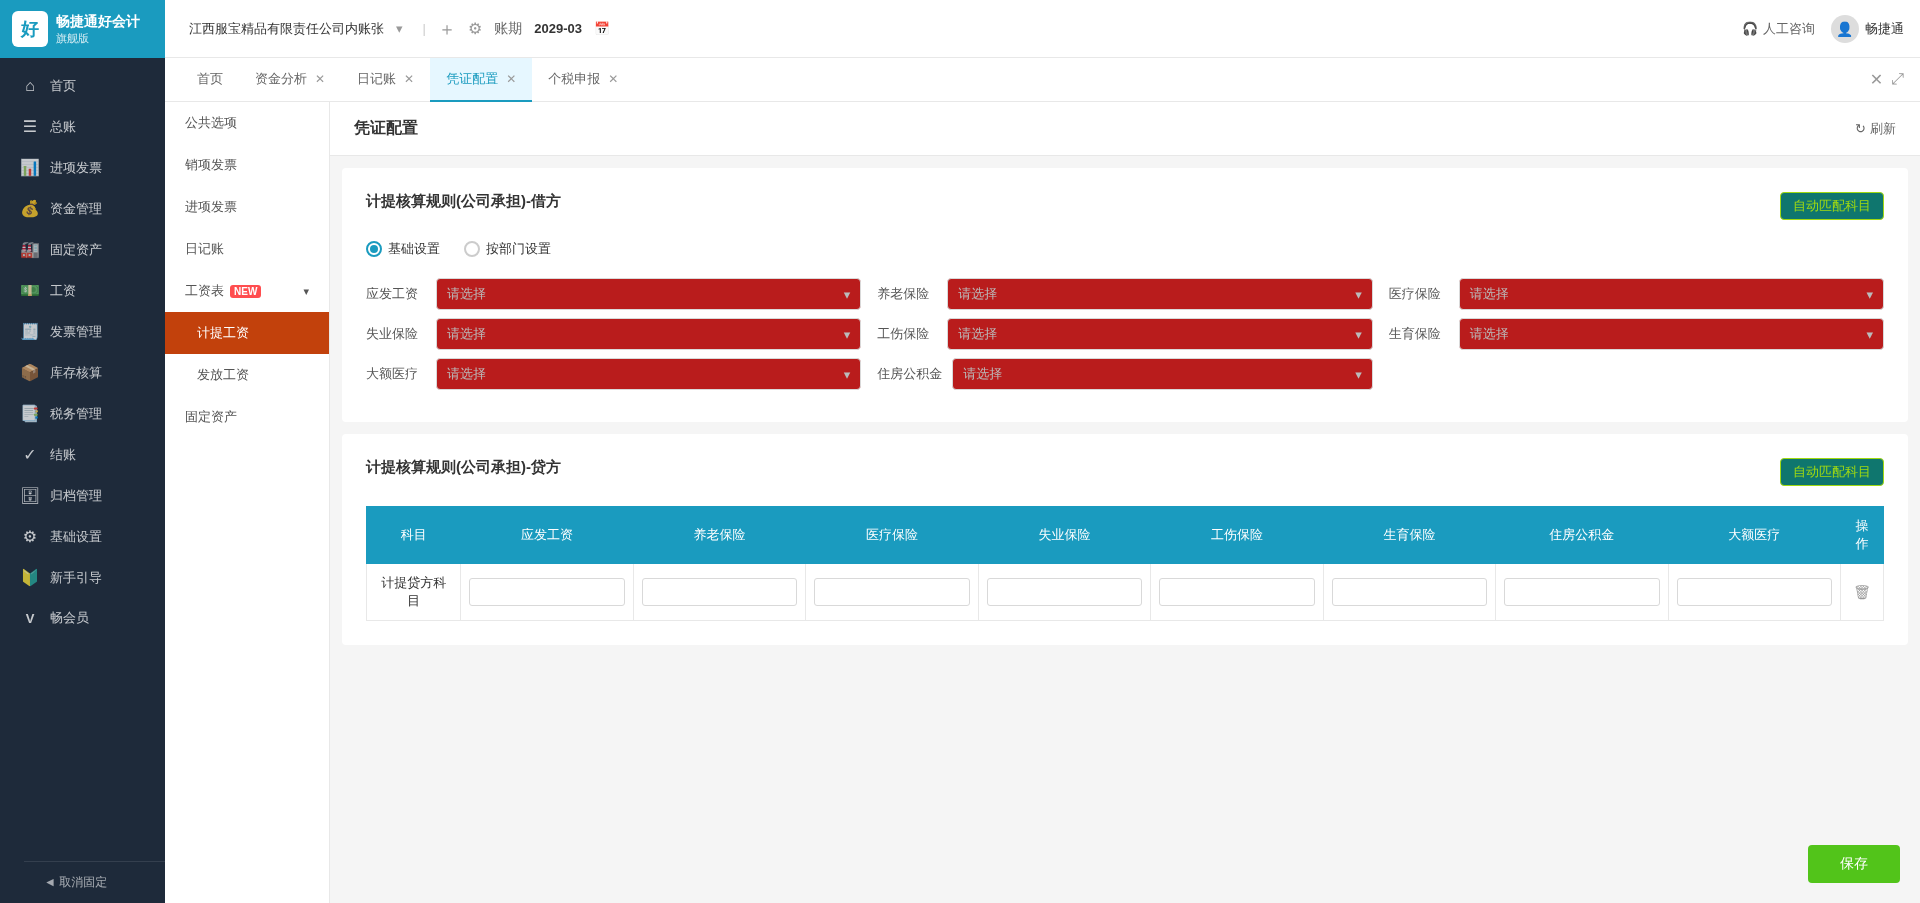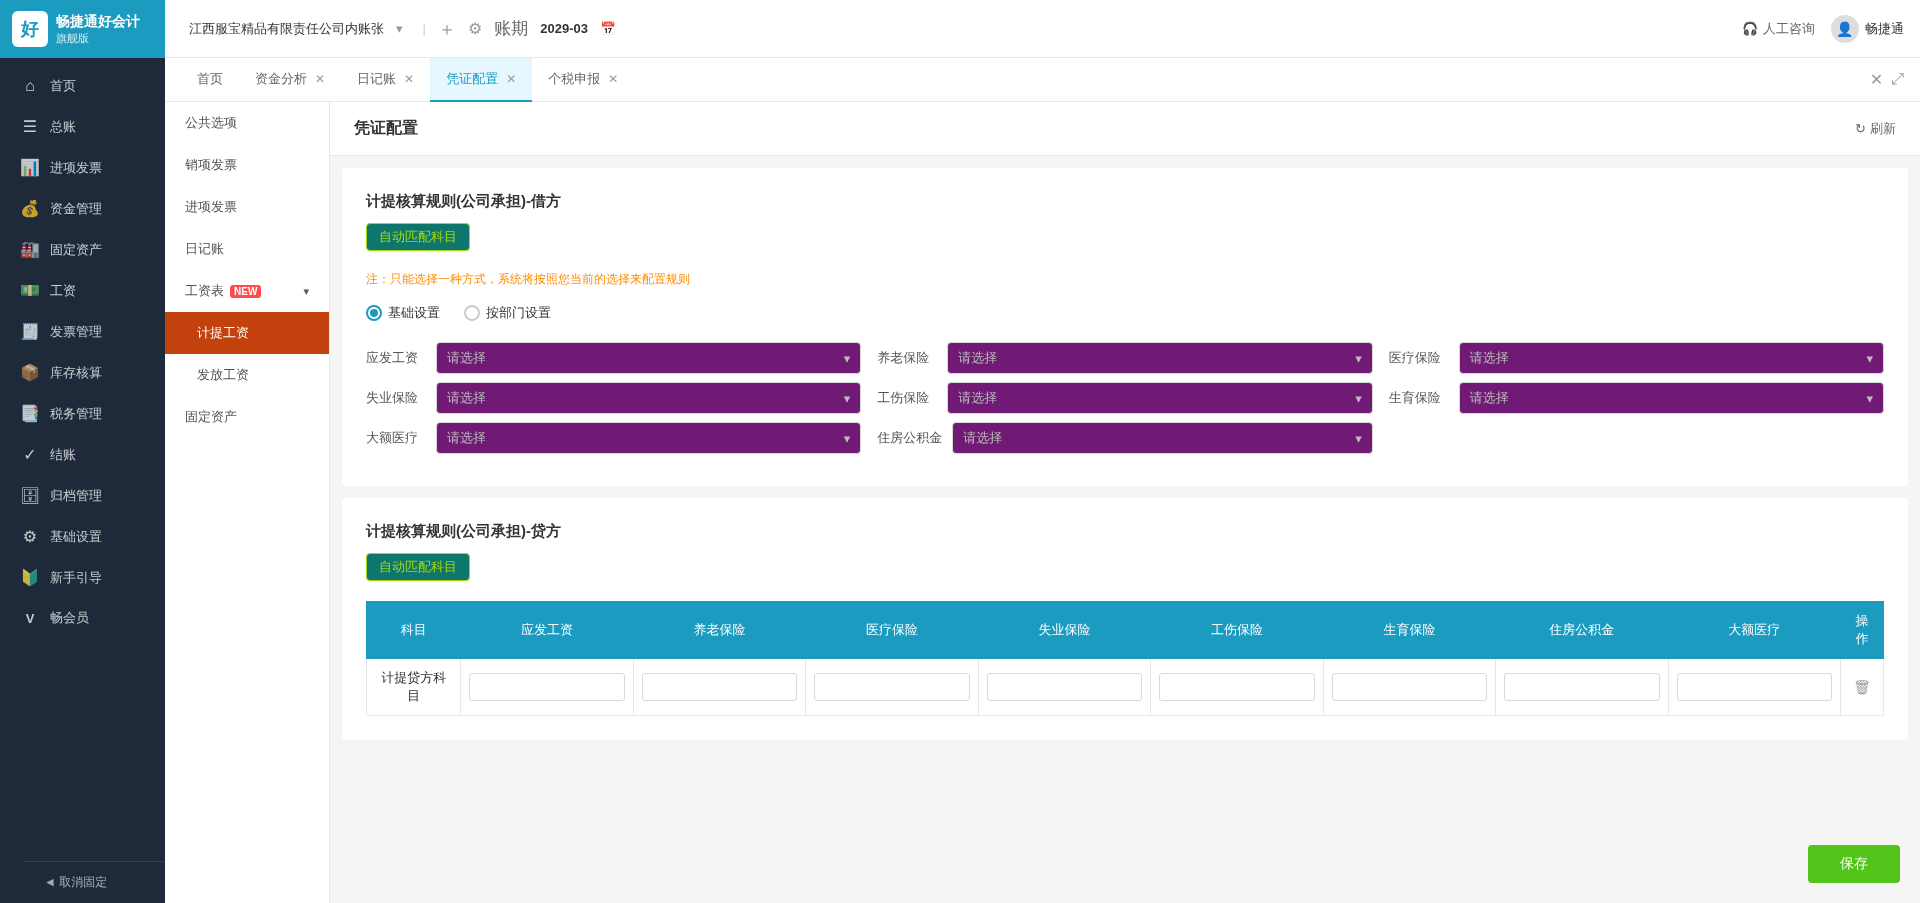--- a/index.html
+++ b/index.html
@@ -84,21 +84,21 @@
       gap: 12px;
       font-size: 13px;
       color: #333;
       cursor: pointer;
       padding: 4px 8px;
       border-radius: 4px;
     }
     .topbar-divider { color: #ccc; }
     .topbar-add { color: #999; font-size: 18px; cursor: pointer; }
     .topbar-gear { color: #999; font-size: 16px; cursor: pointer; }
-    .period-label { color: #666; font-size: 17px; }
+    .period-label { color: #666; font-size: 14px; }
     .period-value { color: #333; font-size: 13px; font-weight: bold; }
     .period-icon { color: #1a9bbf; cursor: pointer; }
     .topbar-right {
       margin-left: auto;
       display: flex;
       align-items: center;
       gap: 16px;
     }
     .support-btn {
       display: flex;
@@ -246,36 +246,36 @@
       height: 32px;
       border: 1px solid #d9d9d9;
       border-radius: 4px;
       padding: 0 10px;
       display: flex;
       align-items: center;
       justify-content: space-between;
       cursor: pointer;
       color: #bbb;
       font-size: 13px;
-      background: #701a75;
+      background: #b91c1c;
     }
 
     .auto-match-btn {
       border: 1px solid #a0d911;
       color: #a0d911;
       background: #0f766e;
       padding: 4px 12px;
       border-radius: 4px;
       cursor: pointer;
       font-size: 13px;
       white-space: nowrap;
       float: right;
       margin-bottom: 8px;
     }
-    .section-header { display: flex; justify-content: space-between; align-items: flex-start; margin-bottom: 12px; flex-direction: column; }
+    .section-header { display: flex; justify-content: space-between; align-items: flex-start; margin-bottom: 12px; }
 
     
     .data-table {
       width: 100%;
       border-collapse: collapse;
       font-size: 13px;
     }
     .data-table th {
       background: #1a9bbf;
       color: white;
@@ -482,21 +482,20 @@
           <span>↻</span>
           <span>刷新</span>
         </div>
       </div>
 
       <div class="content-section">
         <div class="section-header">
           <span class="section-title">计提核算规则(公司承担)-借方</span>
           <button class="auto-match-btn">自动匹配科目</button>
         </div>
-        <div class="section-note">注：只能选择一种方式，系统将按照您当前的选择来配置规则</div>
 
         <div class="radio-group">
           <label class="radio-option">
             <div class="radio-circle checked"></div>
             <span>基础设置</span>
           </label>
           <label class="radio-option">
             <div class="radio-circle"></div>
             <span>按部门设置</span>
           </label>

